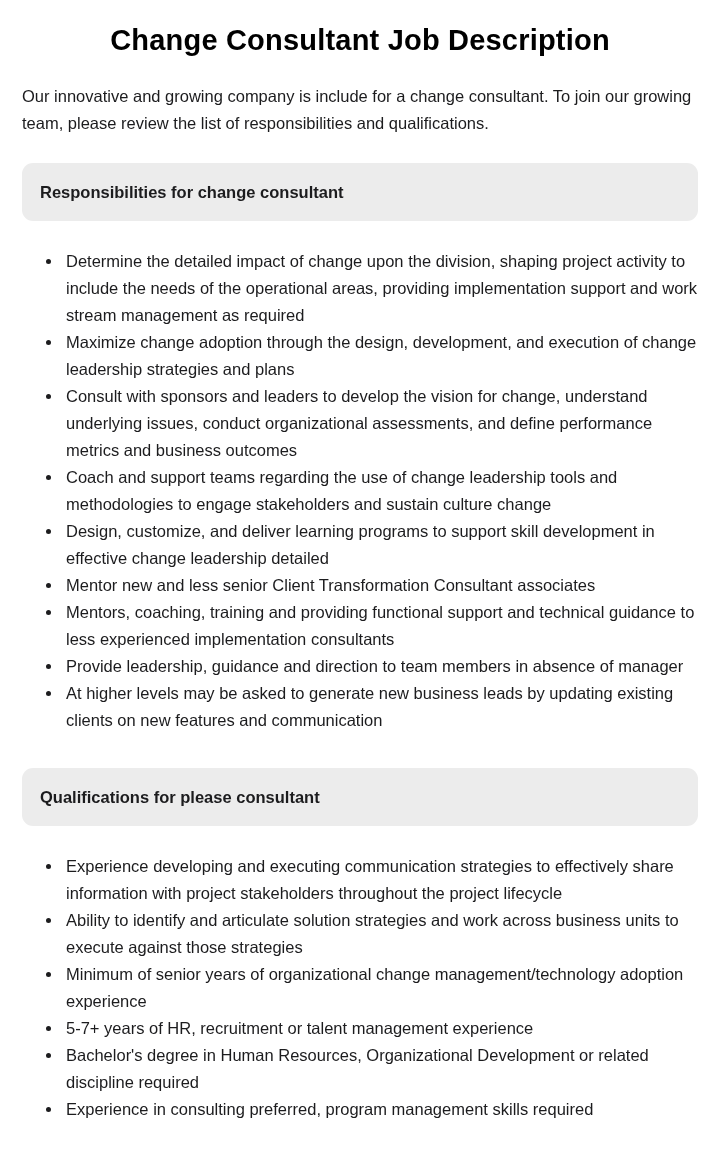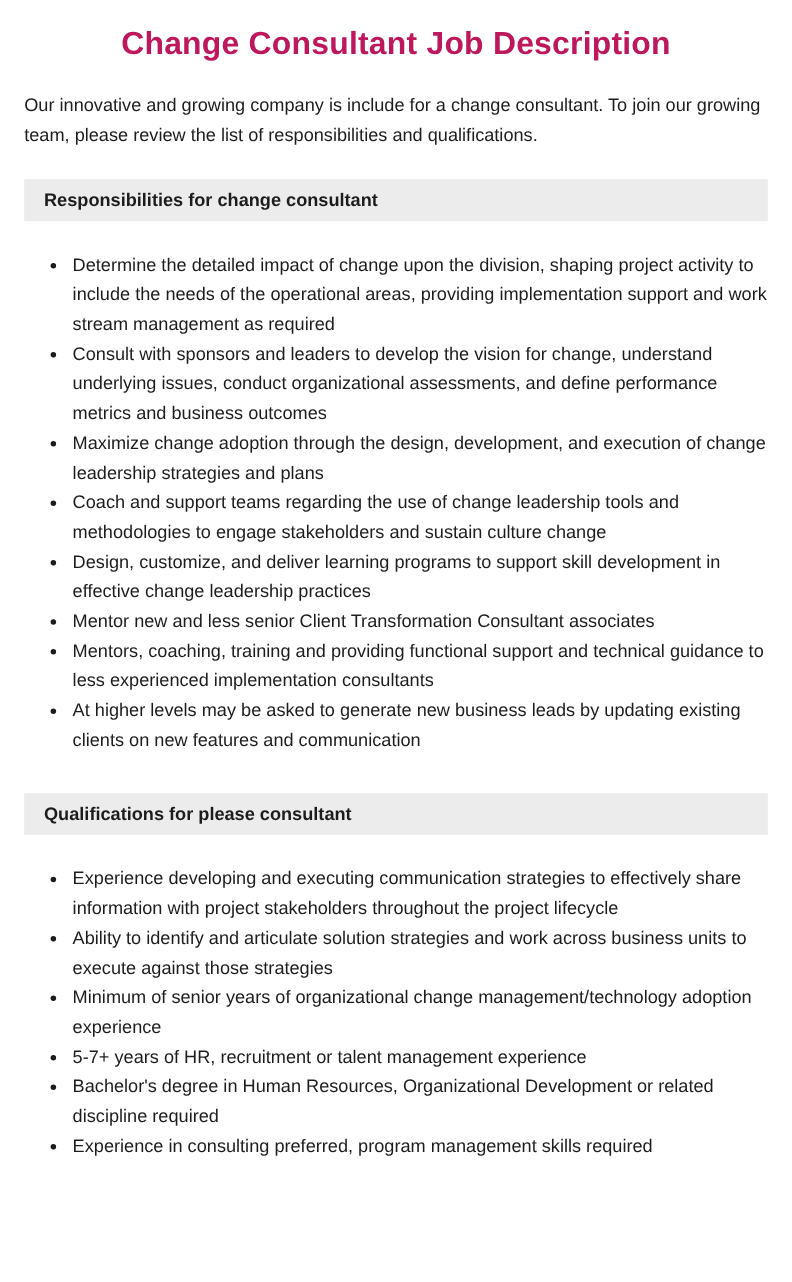--- a/index.html
+++ b/index.html
@@ -18,35 +18,36 @@
     width: 720px;
     min-height: 1165px;
     padding: 0 22px 24px 22px;
   }
   .page-title {
     text-align: center;
     font-size: 29px;
     font-weight: 700;
     margin: 0;
     padding: 24px 0 26px 0;
-    color: #be185d;
+    color: #000000;
     letter-spacing: 0.2px;
   }
   .intro {
     font-size: 16.5px;
     line-height: 27px;
     margin: 0 0 26px 0;
   }
   .section-header {
     background: #ececec;
     font-weight: 700;
     font-size: 16.5px;
     line-height: 22px;
-    padding: 8px 18px;
+    padding: 18px 18px;
     margin: 0 0 0 0;
+    border-radius: 11px;
   }
   .bullet-list {
     margin: 27px 0 34px 0;
     padding: 0 0 0 44px;
     list-style: none;
   }
   .bullet-list li {
     position: relative;
     font-size: 16.5px;
     line-height: 27px;
@@ -72,26 +73,27 @@
   <h1 class="page-title">Change Consultant Job Description</h1>
 
   <p class="intro">Our innovative and growing company is include for a change consultant. To join our growing team, please review the list of responsibilities and qualifications.</p>
 
   <div class="section-header">
     <span>Responsibilities for change consultant</span>
   </div>
 
   <ul class="bullet-list">
     <li>Determine the detailed impact of change upon the division, shaping project activity to include the needs of the operational areas, providing implementation support and work stream management as required</li>
+    <li>Maximize change adoption through the design, development, and execution of change leadership strategies and plans</li>
     <li>Consult with sponsors and leaders to develop the vision for change, understand underlying issues, conduct organizational assessments, and define performance metrics and business outcomes</li>
-    <li>Maximize change adoption through the design, development, and execution of change leadership strategies and plans</li>
     <li>Coach and support teams regarding the use of change leadership tools and methodologies to engage stakeholders and sustain culture change</li>
-    <li>Design, customize, and deliver learning programs to support skill development in effective change leadership practices</li>
+    <li>Design, customize, and deliver learning programs to support skill development in effective change leadership detailed</li>
     <li>Mentor new and less senior Client Transformation Consultant associates</li>
     <li>Mentors, coaching, training and providing functional support and technical guidance to less experienced implementation consultants</li>
+    <li>Provide leadership, guidance and direction to team members in absence of manager</li>
     <li>At higher levels may be asked to generate new business leads by updating existing clients on new features and communication</li>
   </ul>
 
   <div class="section-header">
     <span>Qualifications for please consultant</span>
   </div>
 
   <ul class="bullet-list">
     <li>Experience developing and executing communication strategies to effectively share information with project stakeholders throughout the project lifecycle</li>
     <li>Ability to identify and articulate solution strategies and work across business units to execute against those strategies</li>

